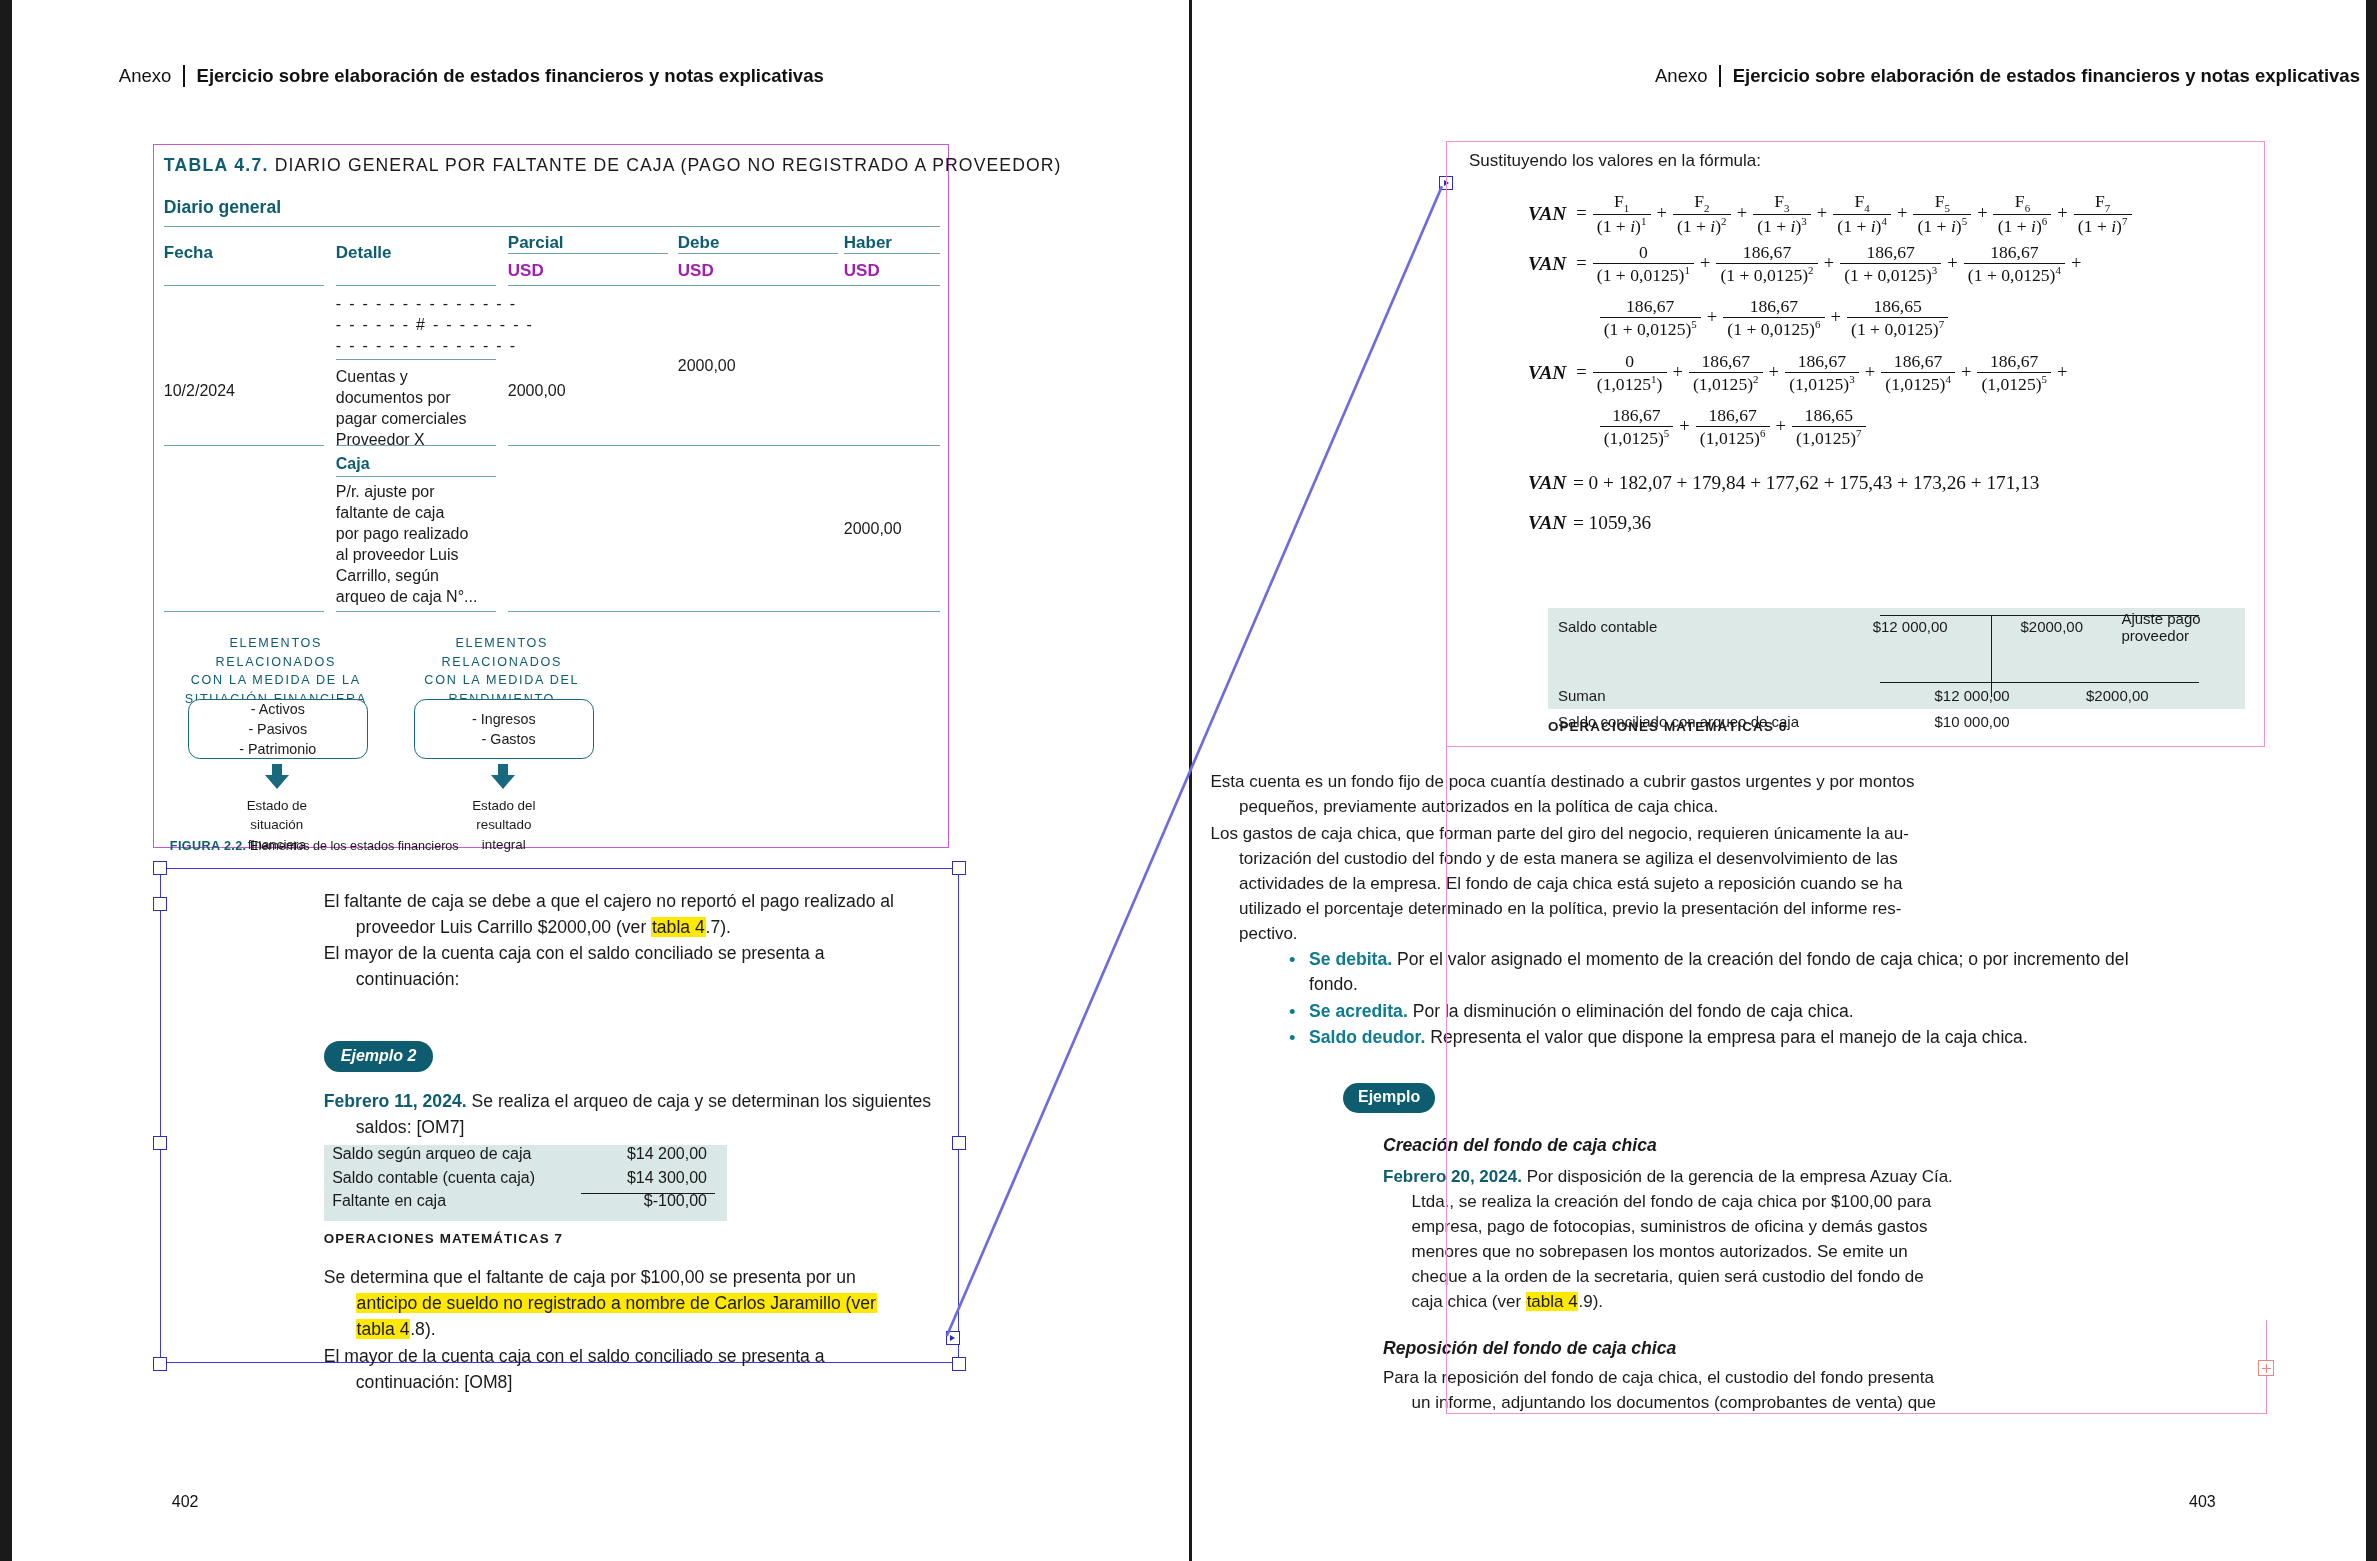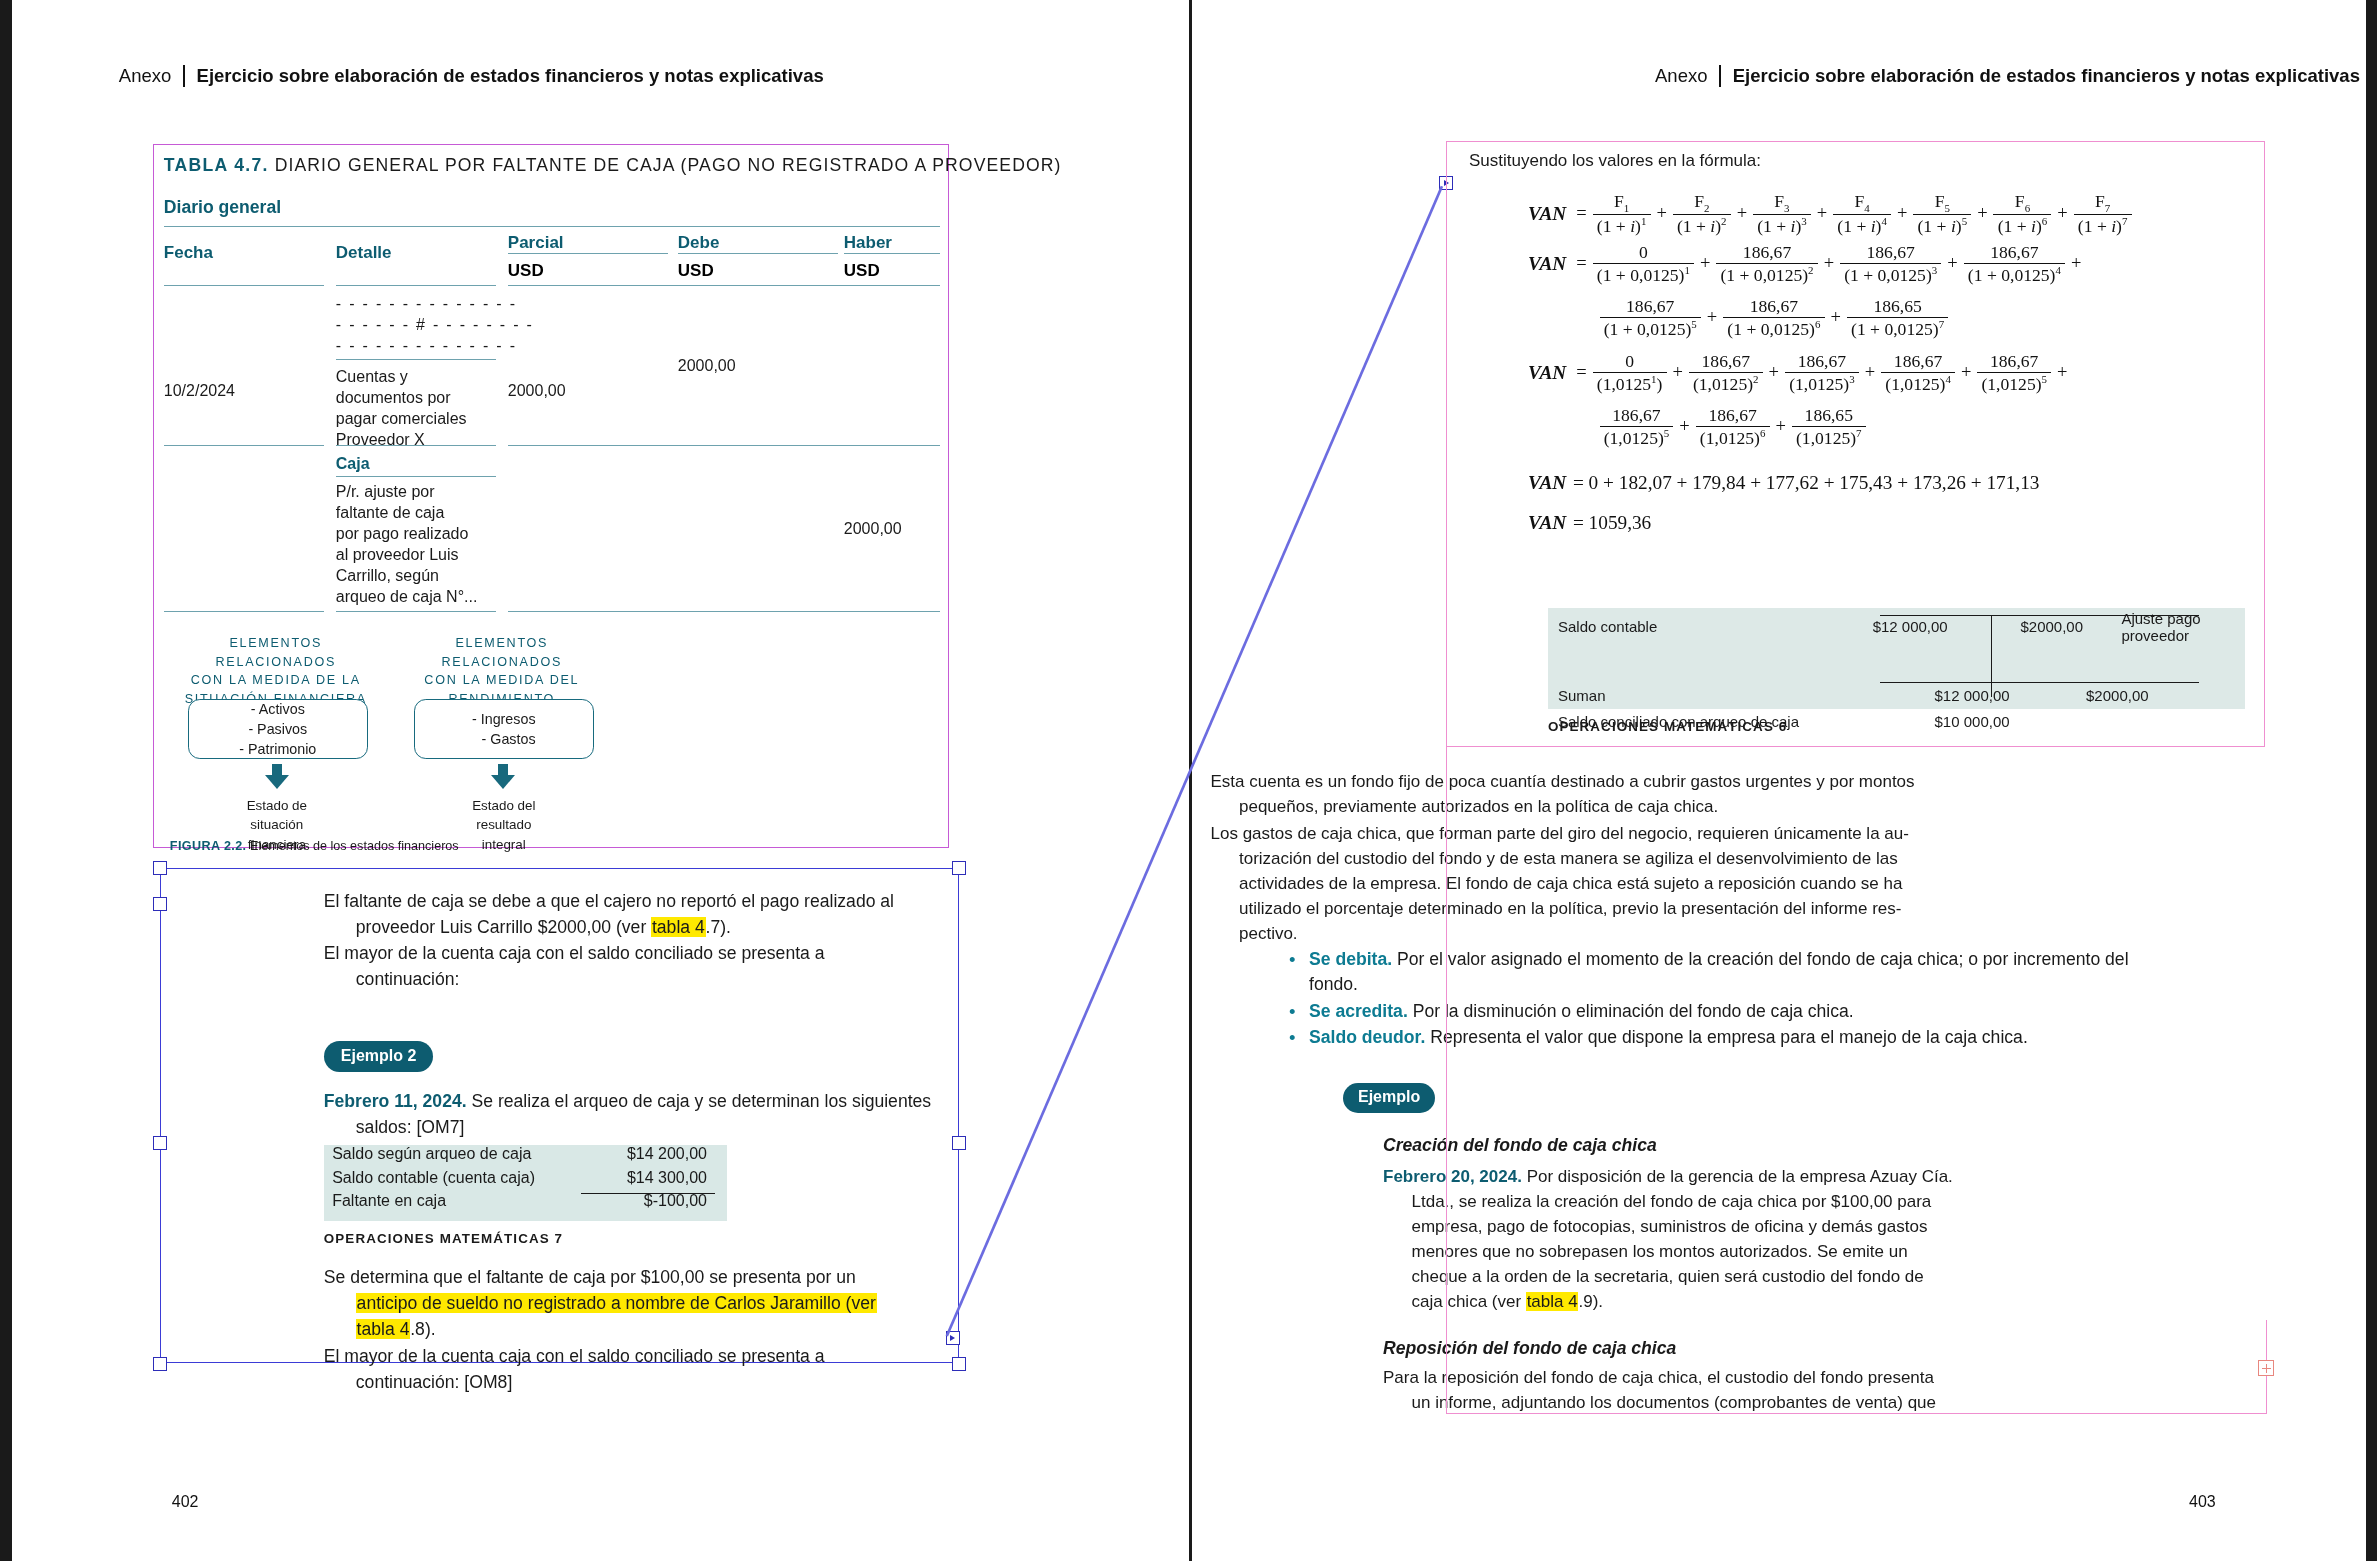--- a/index.html
+++ b/index.html
@@ -49,21 +49,21 @@
   .tbl-caption b { color:#0d5c70; font-weight:700; letter-spacing:1.3px; }
 
   .tbl-sub {
     position:absolute; left:10px; top:52px; font-size:17.6px; font-weight:700; color:#0d5c70;
   }
   .rule { position:absolute; background:#6ea2ae; height:1.3px; }
 
   .jt { position:absolute; left:10px; top:88px; width:776px; font-size:16px; }
   .jt-hdr { position:relative; height:52px; }
   .jt-hdr .cell { position:absolute; color:#0d5c70; font-weight:700; font-size:17px; }
-  .jt-usd { position:absolute; color:#000000; font-weight:700; font-size:17px; }
+  .jt-usd { position:absolute; color:#a21caf; font-weight:700; font-size:17px; }
 
   .jt-row { position:absolute; color:#1a1a1a; font-size:16px; line-height:21px; }
   .dashes { font-size:16px; letter-spacing:1.8px; color:#1a1a1a; white-space:nowrap; }
   .acct-green { color:#0d5c70; font-weight:600; }
 
   
   .fig-col-head {
     position:absolute; text-align:center; color:#0d5c70; font-size:12.6px;
     letter-spacing:1.7px; line-height:18.5px; font-weight:400;
   }
@@ -306,21 +306,21 @@
 
     <div class="body-text" style="left:312px; top:888px; width:621px;">
       <span>El faltante de caja se debe a que el cajero no reportó el pago realizado al</span>
       <span class="ind"><span>proveedor Luis Carrillo $2000,00 (ver </span><mark class="hl">tabla 4</mark><span>.7).</span></span>
     </div>
     <div class="body-text" style="left:312px; top:940px; width:621px;">
       <span>El mayor de la cuenta caja con el saldo conciliado se presenta a</span>
       <span class="ind">continuación:</span>
     </div>
 
-    <div class="pill" style="left:312px; top:1041px;">Ejemplo 2</div>
+    <div class="pill" style="left:312px; top:1041px;font-style:italic;">Ejemplo 2</div>
 
     <div class="body-text" style="left:312px; top:1088px; width:621px;">
       <span class="date-lead">Febrero 11, 2024.</span><span> Se realiza el arqueo de caja y se determinan los siguientes</span>
       <span class="ind">saldos: [OM7]</span>
     </div>
 
     <div class="om-table" style="left:312px; top:1145px; width:403px; height:76px;">
       <div class="om-row">
         <span class="om-label">Saldo según arqueo de caja</span>
         <span class="om-val">$14 200,00</span>

